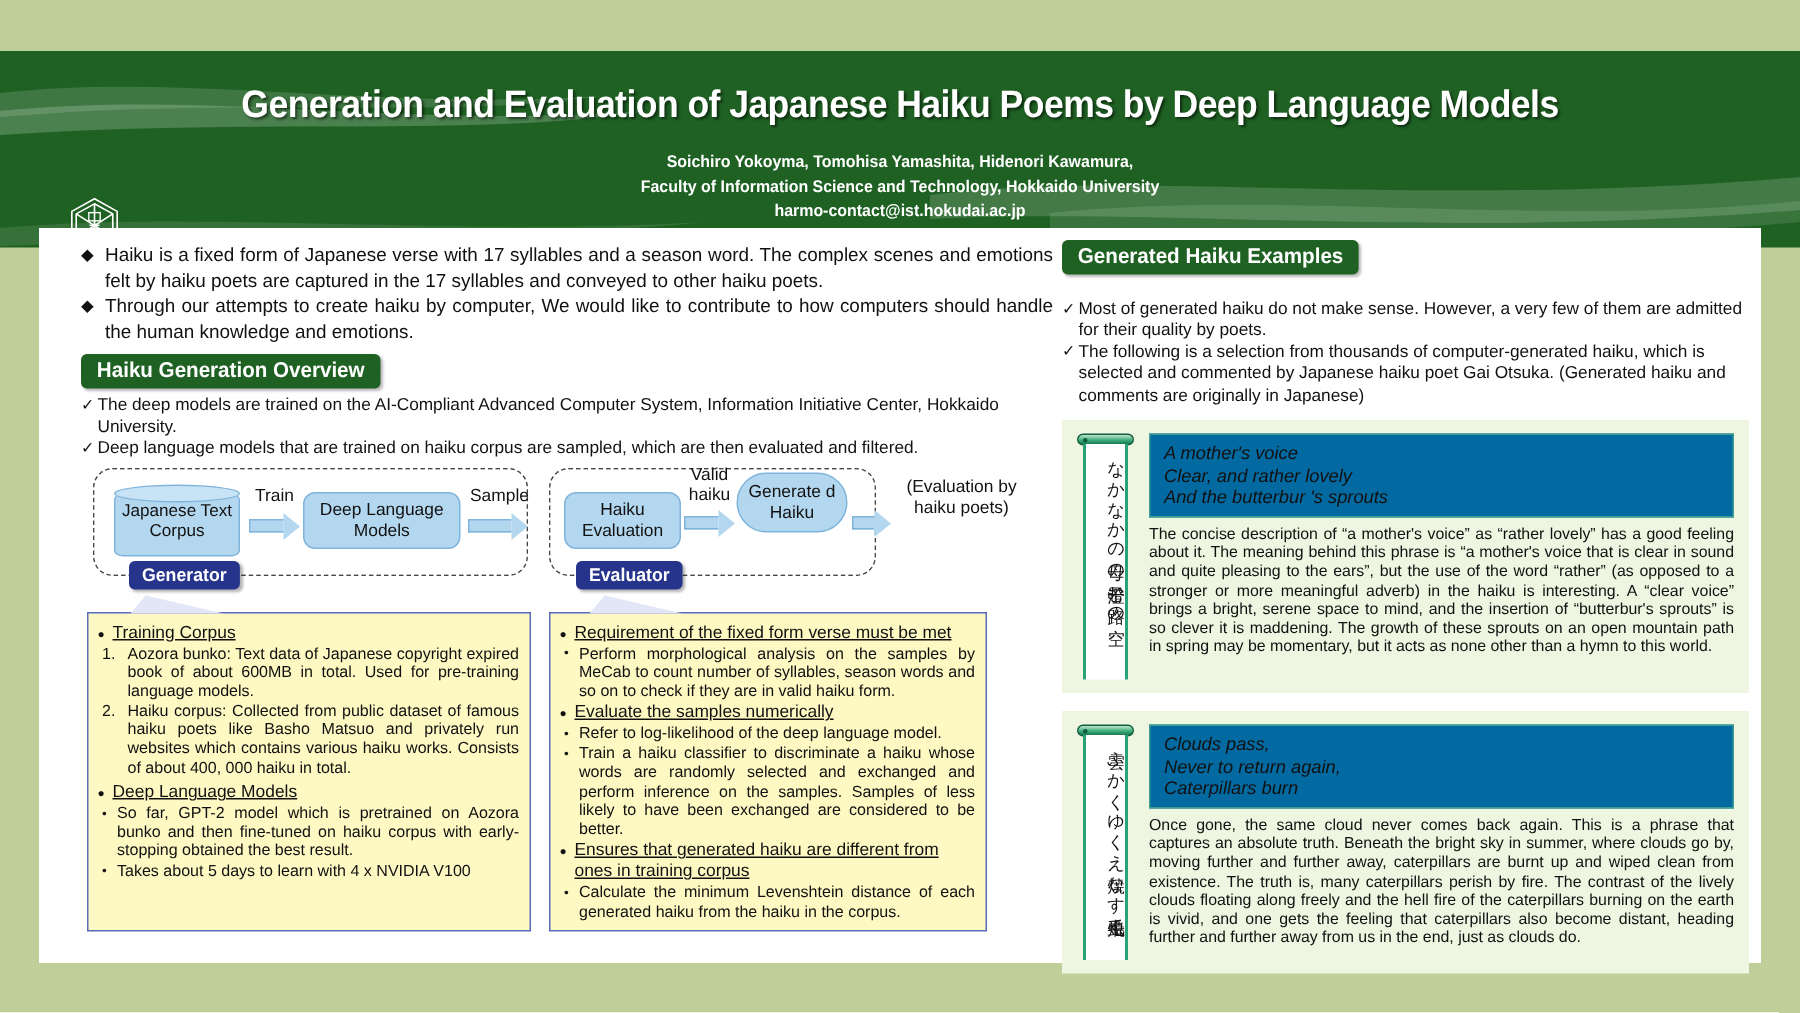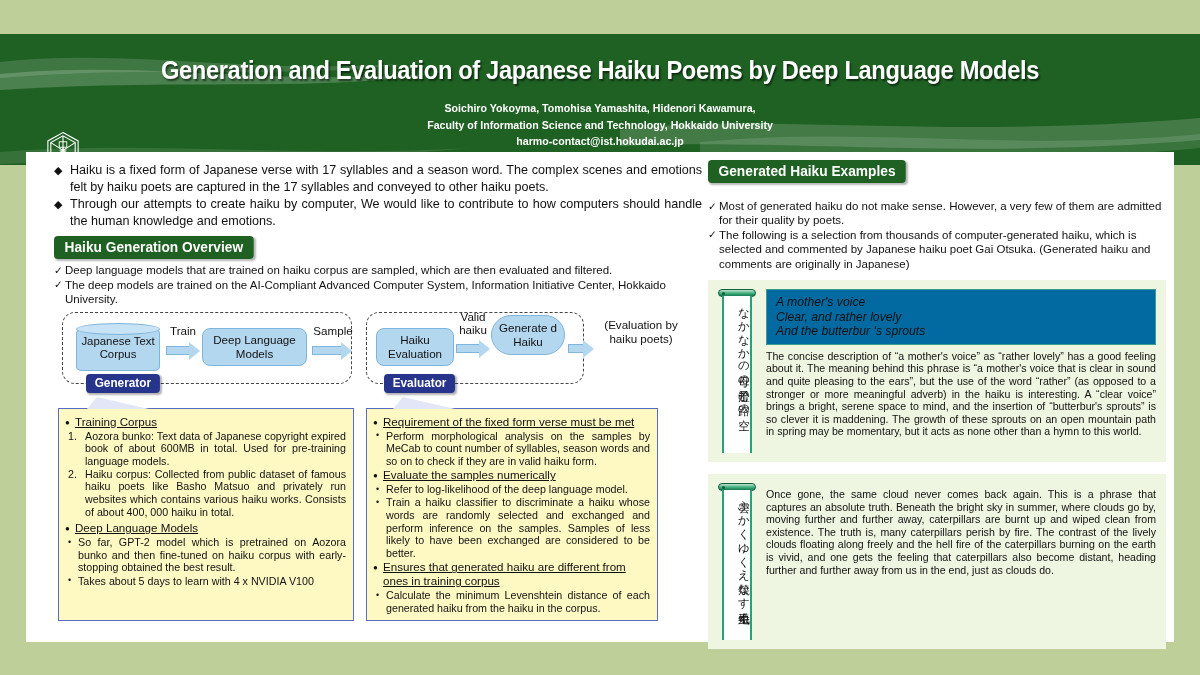--- a/index.html
+++ b/index.html
@@ -470,22 +470,22 @@
       <div class="intro">
         <div class="dia-item">Haiku is a fixed form of Japanese verse with 17 syllables and a season word. The complex scenes and emotions felt by haiku poets are captured in the 17 syllables and conveyed to other haiku poets.</div>
         <div class="dia-item">Through our attempts to create haiku by computer, We would like to contribute to how computers should handle the human knowledge and emotions.</div>
       </div>
 
       <div style="margin-top:7px">
         <div class="sec-banner">Haiku Generation Overview</div>
       </div>
 
       <div style="margin-top:4px">
+        <div class="chk">The deep models are trained on the AI-Compliant Advanced Computer System, Information Initiative Center, Hokkaido University.</div>
         <div class="chk">Deep language models that are trained on haiku corpus are sampled, which are then evaluated and filtered.</div>
-        <div class="chk">The deep models are trained on the AI-Compliant Advanced Computer System, Information Initiative Center, Hokkaido University.</div>
       </div>
 
       <div class="flow">
 
         <div class="dashgroup dash-gen"></div>
         <div class="dashgroup dash-eval"></div>
 
         <div class="node-cyl">
           <div class="cyl-body"></div>
           <div class="cyl-top"></div>
@@ -586,19 +586,24 @@
       </div>
 
       <div class="ex-box" style="margin-top:12px; height:175px;">
         <div class="scroll">
           <div class="scroll-rod"></div>
           <div class="scroll-paper">
             <div class="scroll-jp">雲ふかくゆくえ焼なす毛虫焼く</div>
           </div>
         </div>
         <div class="ex-main">
+          <div class="haiku-quote">
+            <div>Clouds pass,</div>
+            <div>Never to return again,</div>
+            <div>Caterpillars burn</div>
+          </div>
           <div class="commentary">Once gone, the same cloud never comes back again. This is a phrase that captures an absolute truth. Beneath the bright sky in summer, where clouds go by, moving further and further away, caterpillars are burnt up and wiped clean from existence. The truth is, many caterpillars perish by fire. The contrast of the lively clouds floating along freely and the hell fire of the caterpillars burning on the earth is vivid, and one gets the feeling that caterpillars also become distant, heading further and further away from us in the end, just as clouds do.</div>
         </div>
       </div>
 
     </div>
   </div>
 </div>
 
 </body></html>

